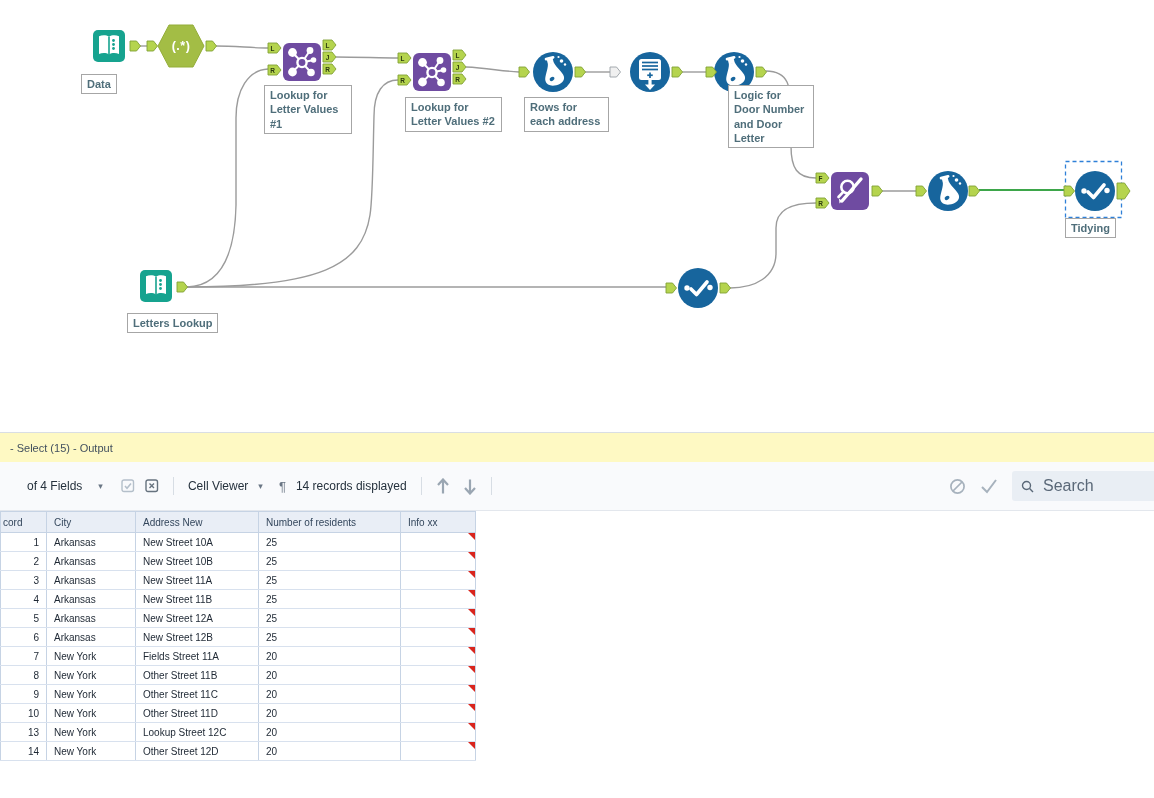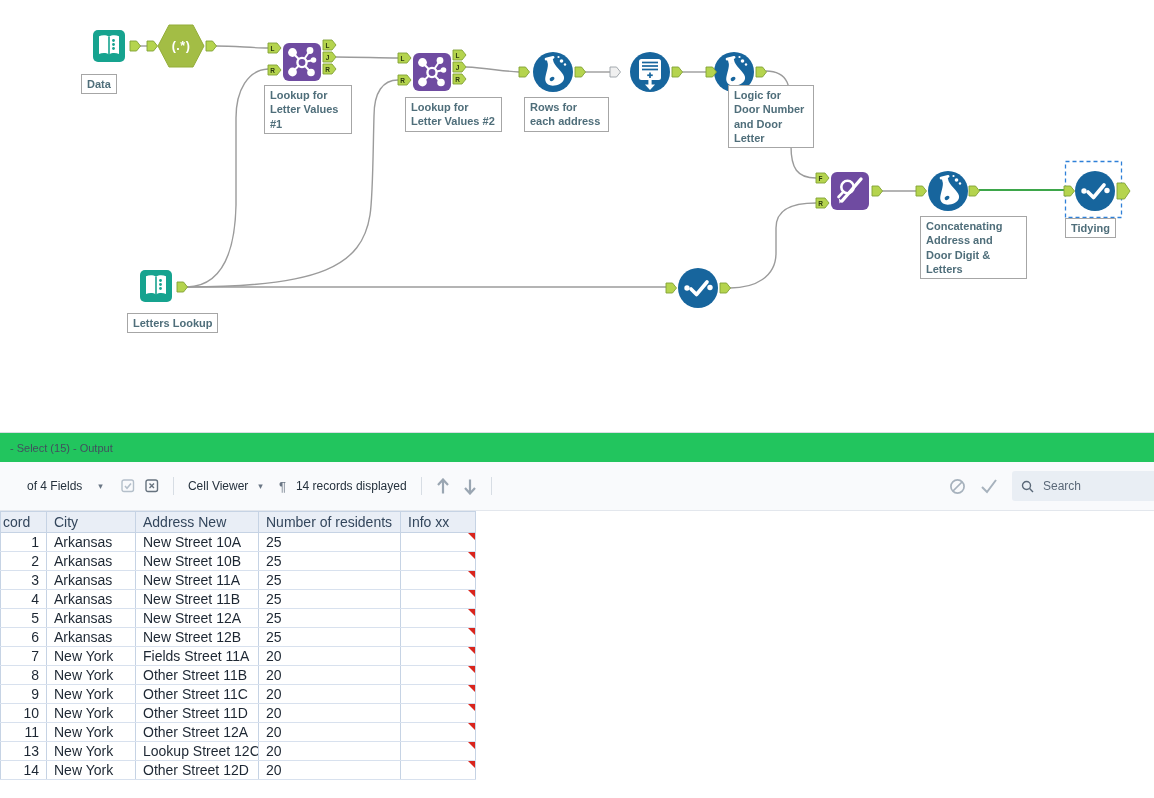--- a/index.html
+++ b/index.html
@@ -16,40 +16,40 @@
               fill:#2c3a10;text-anchor:middle;}
   .tool-label{position:absolute;background:#fff;border:1px solid #a6a6a6;color:#4f6e7a;
               font-size:11px;font-weight:600;line-height:1.3;padding:2px 5px;
               box-sizing:border-box;}
   .nowrap{white-space:nowrap;}
   .regex-glyph{position:absolute;left:158px;top:25px;width:46px;height:42px;display:flex;
                align-items:center;justify-content:center;color:#fff;font-weight:700;
                font-size:12.5px;letter-spacing:.5px;}
   
   .results{position:absolute;left:0;top:432px;width:1154px;height:366px;background:#fff;}
-  .panel-header{height:30px;background:#22c55e;border-top:1px solid #d9dee4;
+  .panel-header{height:30px;background:#fef9c3;border-top:1px solid #d9dee4;
                 line-height:30px;padding-left:10px;font-size:11px;color:#42505e;
                 box-sizing:border-box;}
   .toolbar{position:relative;height:48px;background:#f9fafc;border-bottom:1px solid #e3e7ed;}
   .tb-left{position:absolute;left:6px;top:0;height:100%;display:flex;align-items:center;margin-left:21px;}
   .tb-right{position:absolute;right:0;top:0;height:100%;display:flex;align-items:center;}
   .tb-text{font-size:12px;color:#25313d;}
   .caret{font-size:9px;color:#6a7684;margin-left:16px;}
   .caret2{font-size:9px;color:#6a7684;margin-left:10px;}
   .tb-sep{width:1px;height:18px;background:#d7dde4;margin:0 14px;}
   .icon-box{display:inline-flex;align-items:center;justify-content:center;}
   .pilcrow{font-size:13px;color:#6a7684;margin:0 10px 0 16px;}
   .search-box{width:142px;height:30px;background:#e9eef4;border-radius:3px 0 0 3px;
               display:flex;align-items:center;}
-  .search-box input{border:none;outline:none;background:transparent;font-size:12px;
+  .search-box input{border:none;outline:none;background:transparent;font-size:16px;
                     color:#c2410c;width:100px;font-family:"Liberation Sans",sans-serif;}
   .search-box input::placeholder{color:#5a6878;opacity:1;}
   
   .grid{position:absolute;left:0;top:79px;border-collapse:collapse;table-layout:fixed;
-        width:475px;font-size:14px;}
+        width:475px;font-size:10px;}
   .grid th{background:#e9eef6;color:#33465c;font-weight:400;text-align:left;height:20px;
            padding:0 0 0 7px;border:1px solid #c6d3e4;overflow:hidden;white-space:nowrap;}
   .grid th.col-record{padding-left:2px;}
   .grid td{background:#fff;height:18px;padding:0 0 0 7px;border-left:1px solid #c6d3e4;
            border-right:1px solid #c6d3e4;border-top:1px solid #d8e1ee;
            border-bottom:1px solid #d8e1ee;overflow:hidden;white-space:nowrap;
            color:#1d2733;position:relative;}
   .grid td.col-record{text-align:right;padding:0 7px 0 0;}
   .nullmark{position:absolute;top:0;right:0;width:0;height:0;
             border-top:7px solid #d9251d;border-left:7px solid transparent;}
@@ -212,21 +212,20 @@
     </svg>
 
     <div class="regex-glyph">(.*)</div>
 
     <div class="tool-label nowrap" style="left:81px;top:74px;">Data</div>
     <div class="tool-label" style="left:264px;top:85px;width:88px;">Lookup for Letter Values #1</div>
     <div class="tool-label" style="left:405px;top:97px;width:97px;">Lookup for Letter Values #2</div>
     <div class="tool-label" style="left:524px;top:97px;width:85px;">Rows for each address</div>
     <div class="tool-label" style="left:728px;top:85px;width:86px;">Logic for Door Number and Door Letter</div>
     <div class="tool-label nowrap" style="left:127px;top:313px;">Letters Lookup</div>
-    <div class="tool-label" style="left:920px;top:216px;width:107px;">Concatenating Address and Door Digit &amp; Letters</div>
     <div class="tool-label nowrap" style="left:1065px;top:218px;">Tidying</div>
   </div>
 
   <div class="results">
     <div class="panel-header">- Select (15) - Output</div>
 
     <div class="toolbar">
       <div class="tb-left">
         <span class="tb-text">of 4 Fields</span>
         <span class="caret">▾</span>
@@ -386,29 +385,20 @@
           <tr>
             <td class="col-record">10</td>
             <td>New York</td>
             <td>Other Street 11D</td>
             <td>20</td>
             <td>
               <span class="nullmark"></span>
             </td>
           </tr>
           <tr>
-            <td class="col-record">11</td>
-            <td>New York</td>
-            <td>Other Street 12A</td>
-            <td>20</td>
-            <td>
-              <span class="nullmark"></span>
-            </td>
-          </tr>
-          <tr>
             <td class="col-record">13</td>
             <td>New York</td>
             <td>Lookup Street 12C</td>
             <td>20</td>
             <td>
               <span class="nullmark"></span>
             </td>
           </tr>
           <tr>
             <td class="col-record">14</td>

